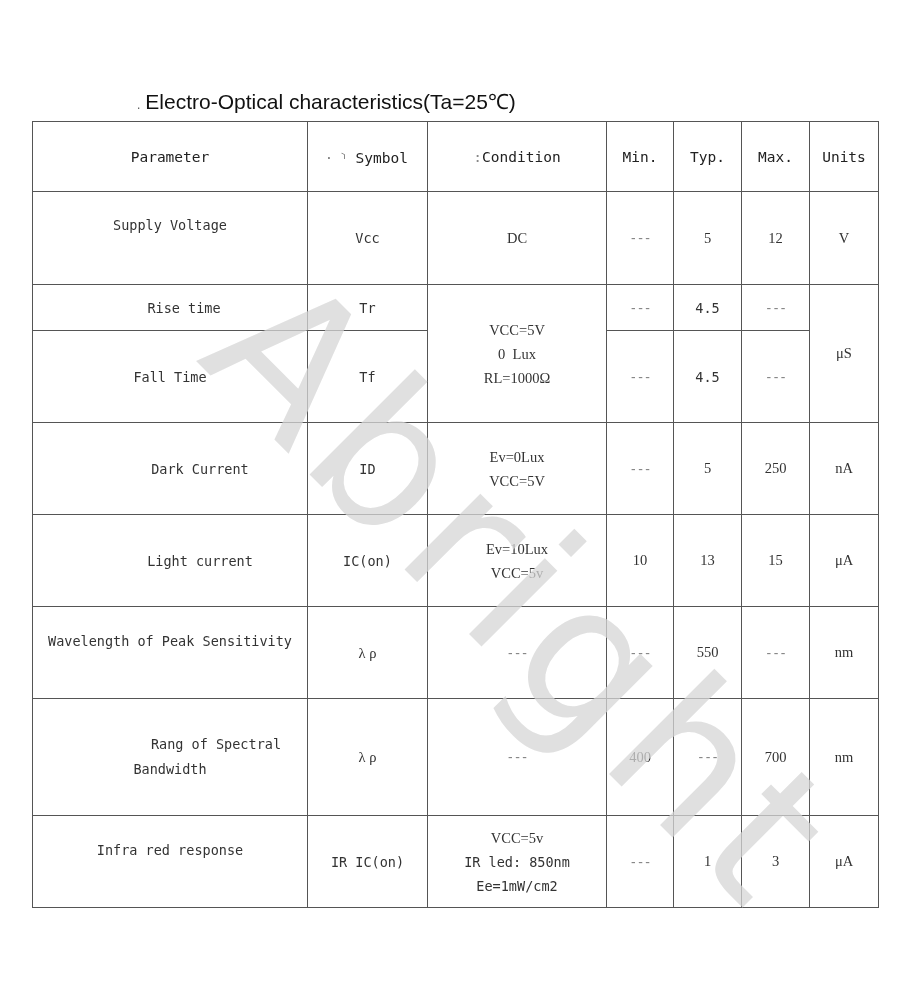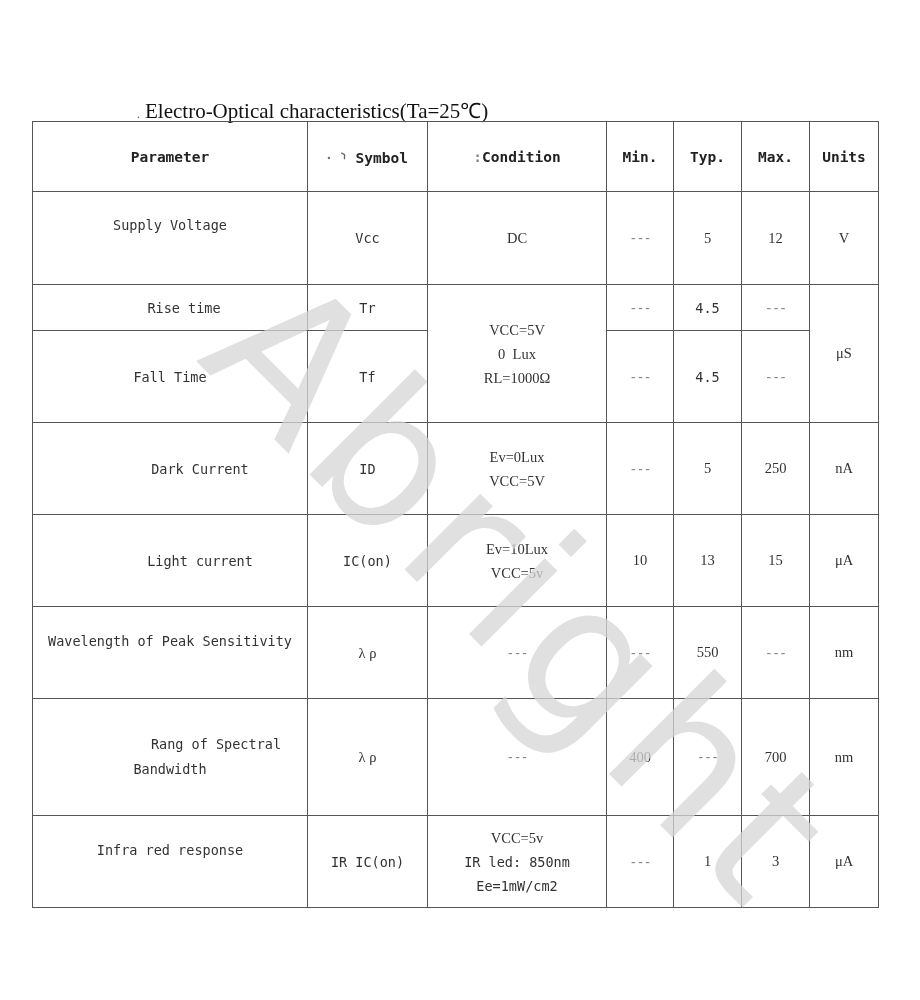--- a/index.html
+++ b/index.html
@@ -1,36 +1,36 @@
 <!DOCTYPE html>
 <html><head>
   <meta charset="utf-8">
   <style>
     html, body { margin: 0; padding: 0; background: #ffffff; }
     body { width: 920px; height: 1000px; position: relative; overflow: hidden; }
     .title {
-      position: absolute; left: 137px; top: 96px;
-      font-family: Liberation Serif, serif; font-size: 21px; color: #111;
+      position: absolute; left: 137px; top: 87px;
+      font-family: Liberation Sans, sans-serif; font-size: 21px; color: #111;
       white-space: nowrap;
     }
     .title .dot { font-size: 12px; margin-right: 5px; color: #555; }
     table.spec {
       position: absolute; left: 32px; top: 121px;
       border-collapse: collapse; table-layout: fixed;
       width: 846px;
       font-family: "DejaVu Sans Mono", "Liberation Mono", monospace;
       font-size: 13.5px; color: #333;
       z-index: 1;
     }
     table.spec td, table.spec th {
       border: 1.5px solid #555;
       text-align: center; vertical-align: middle; padding: 0;
       font-weight: normal;
     }
-    table.spec th { font-weight: bold; color: #222; font-size: 14.5px; }
+    table.spec th { font-weight: normal; color: #222; font-size: 14.5px; }
     .h-row { height: 70px; }
     .r1 { height: 93px; }
     .r2 { height: 46px; }
     .r3 { height: 92px; }
     .r4 { height: 92px; }
     .r5 { height: 92px; }
     .r6 { height: 92px; }
     .r7 { height: 117px; }
     .r8 { height: 92px; }
     th.param { vertical-align: bottom; padding-bottom: 14px; }

